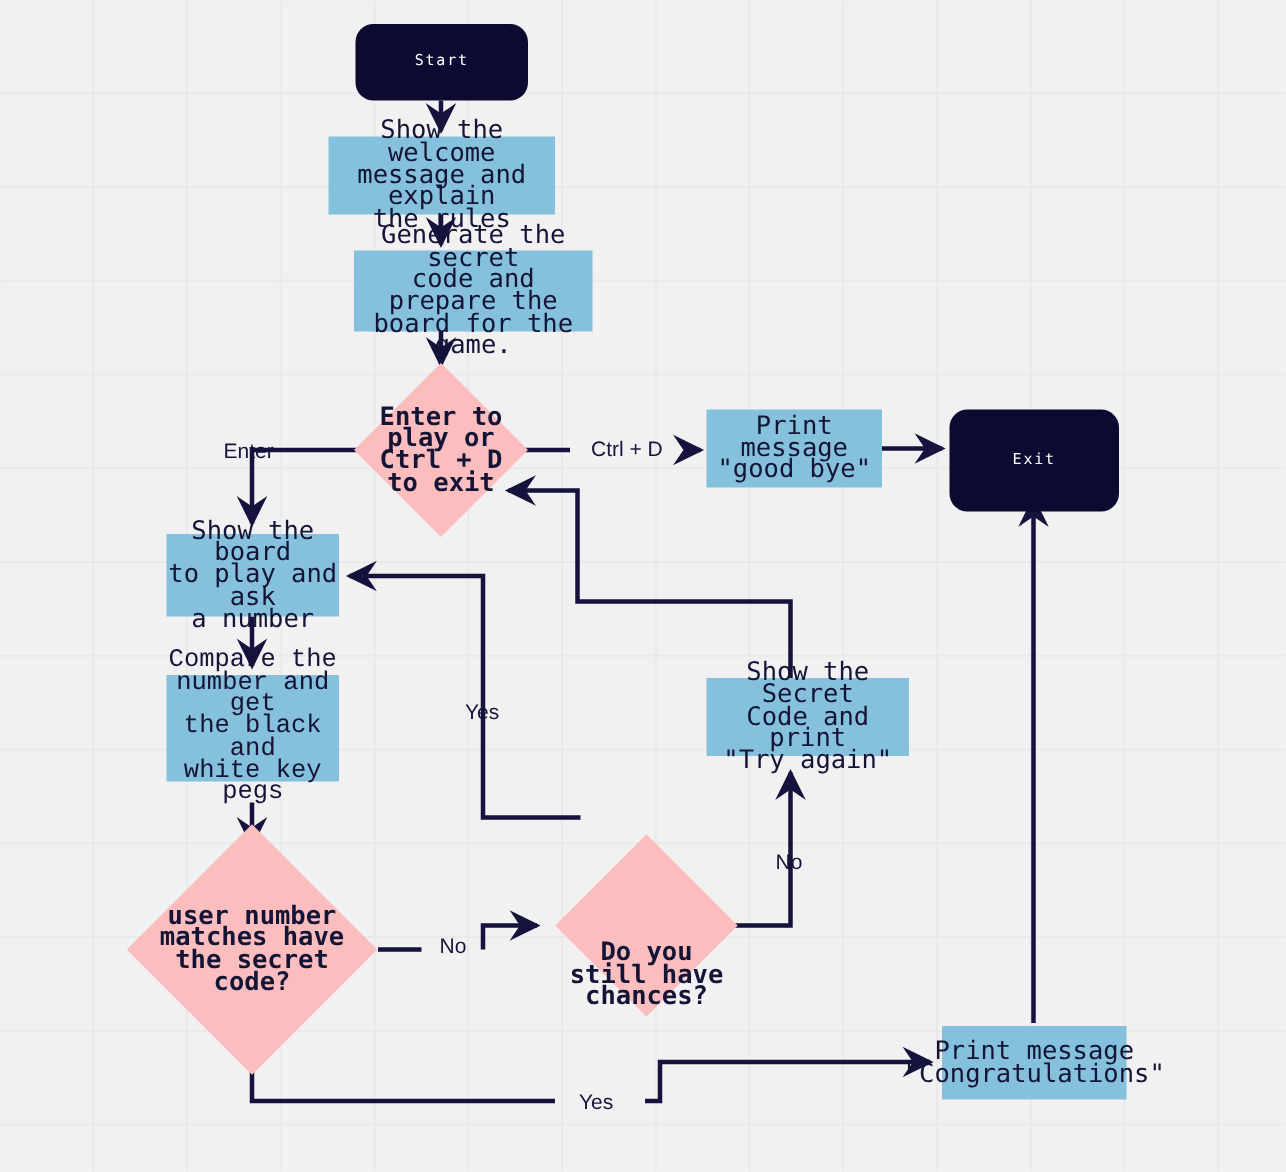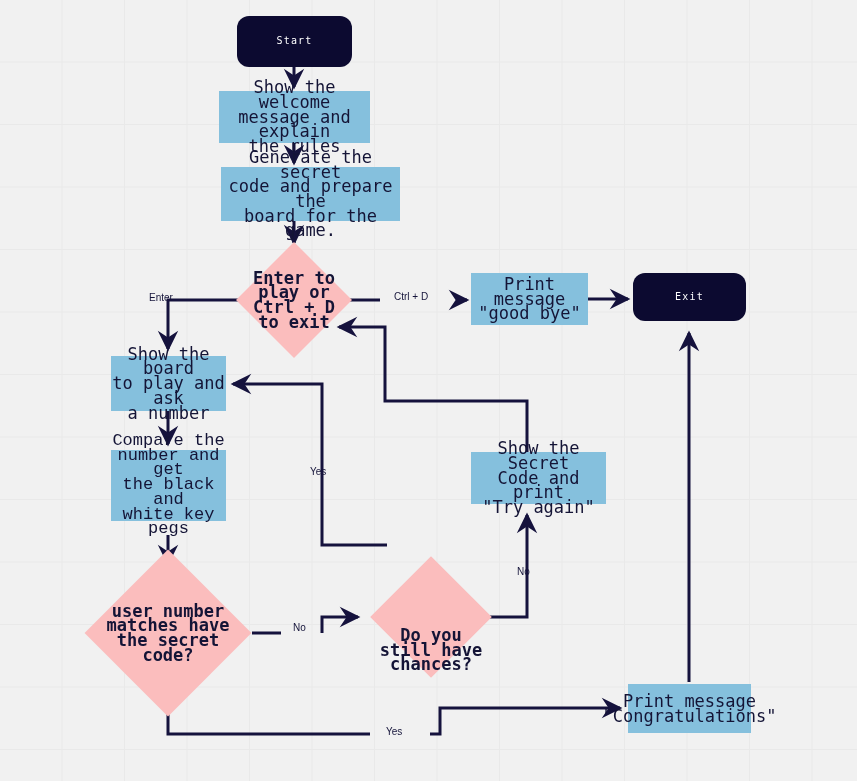--- a/index.html
+++ b/index.html
@@ -64,21 +64,21 @@
     font-weight: bold;
   }
   .diamond {
     position: absolute;
     background: #fbbdbd;
     transform: rotate(45deg);
   }
   .edge-label {
     position: absolute;
     font-family: "Liberation Sans", sans-serif;
-    font-size: 10px;
+    font-size: 14px;
     color: #15143a;
     background: transparent;
     white-space: nowrap;
     z-index: 4;
   }
 </style>
 </head>
 <body>
 
 <div id="canvas">
@@ -120,34 +120,34 @@
       <path d="M689,682 L689,333" marker-end="url(#ah)"></path>
     </g>
   </svg>
 
   <div class="node terminal" style="left:237px; top:16px; width:115px; height:51px;">Start</div>
 
   <div class="node process" style="left:219px; top:91px; width:151px; height:52px;">Show the welcome
 message and explain
 the rules</div>
 
-  <div class="node process" style="left:221px; top:167px; width:179px; height:54px;">Generate the secret
+  <div class="node process" style="left:236px; top:167px; width:159px; height:54px;">Generate the secret
 code and prepare the
 board for the game.</div>
 
   <div class="diamond" style="left:253px; top:259px; width:82px; height:82px;"></div>
   <div class="node decision-label" style="left:234px; top:269px; width:120px; height:62px;">Enter to
 play or
 Ctrl + D
 to exit</div>
 
   <div class="node process" style="left:471px; top:273px; width:117px; height:52px;">Print message
 "good bye"</div>
 
-  <div class="node terminal" style="left:633px; top:273px; width:113px; height:48px;">Exit</div>
+  <div class="node terminal" style="left:633px; top:273px; width:113px; height:68px;">Exit</div>
 
   <div class="node process" style="left:111px; top:356px; width:115px; height:55px;">Show the board
 to play and ask
 a number</div>
 
   <div class="node process" style="left:111px; top:450px; width:115px; height:71px;font-family:Liberation Mono, monospace;">Compare the
 number and get
 the black and
 white key pegs</div>
 

